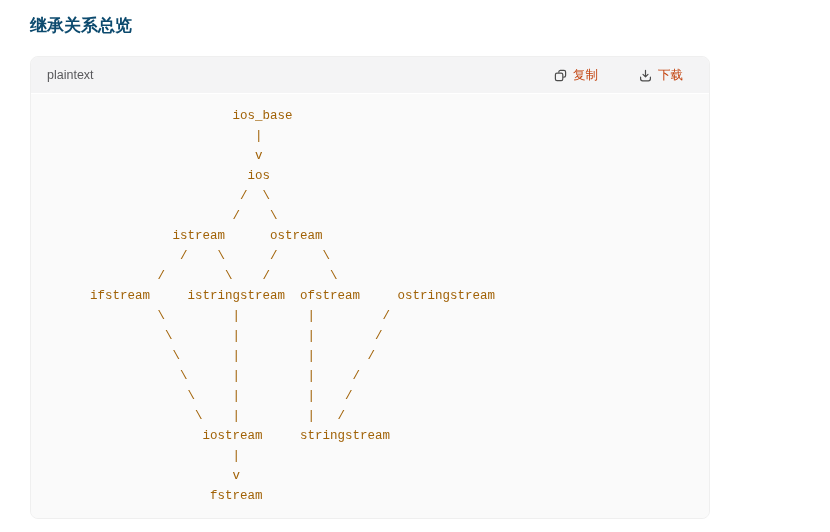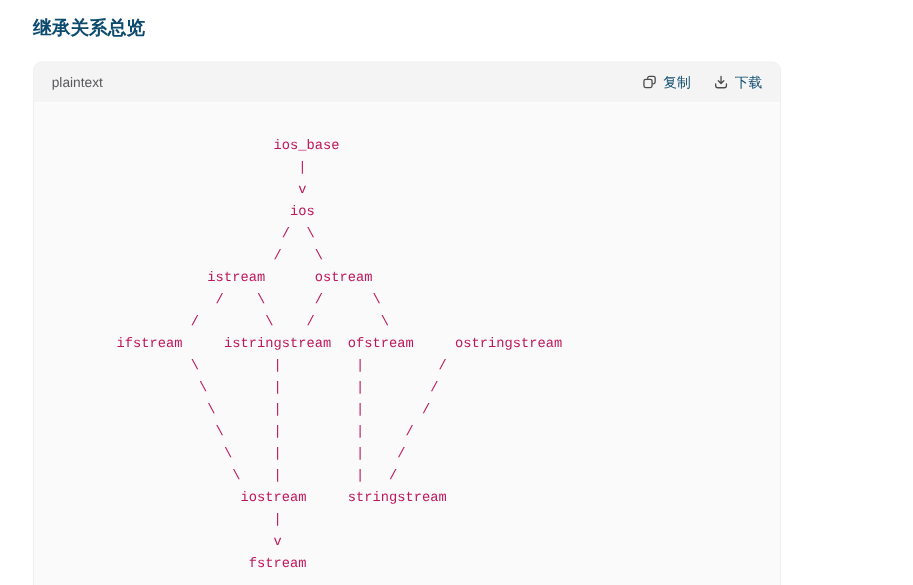--- a/index.html
+++ b/index.html
@@ -39,49 +39,49 @@
     font-size: 12.5px;
     color: #59595c;
   }
   .header-actions {
     display: flex;
     align-items: center;
     gap: 20px;
   }
   .action-btn {
     display: inline-flex;
-    align-items: flex-start;
+    align-items: center;
     gap: 5px;
     background: transparent;
     border: none;
     padding: 0;
-    margin: 0;
+    margin: 10px;
     cursor: pointer;
     font-family: "Liberation Sans", "DejaVu Sans", sans-serif;
     font-size: 12.5px;
-    color: #0c4a6e;
+    color: #c2410c;
   }
   .action-btn svg {
     display: block;
     stroke: #4c4c4c;
     fill: none;
     stroke-width: 1.2;
     stroke-linecap: round;
     stroke-linejoin: round;
   }
   .code-body {
     padding: 12px 14px 12px 14px;
     background: #fafafa;
   }
   .code-body pre {
-    margin: 16px;
+    margin: 0;
     font-family: "Liberation Mono", "DejaVu Sans Mono", monospace;
     font-size: 12.5px;
     line-height: 20px;
-    color: #be185d;
+    color: #a16207;
     white-space: pre;
   }
 </style>
 </head>
 <body>
 
 <h1 class="page-title">继承关系总览</h1>
 
 <div class="code-card">
   <div class="code-header">

